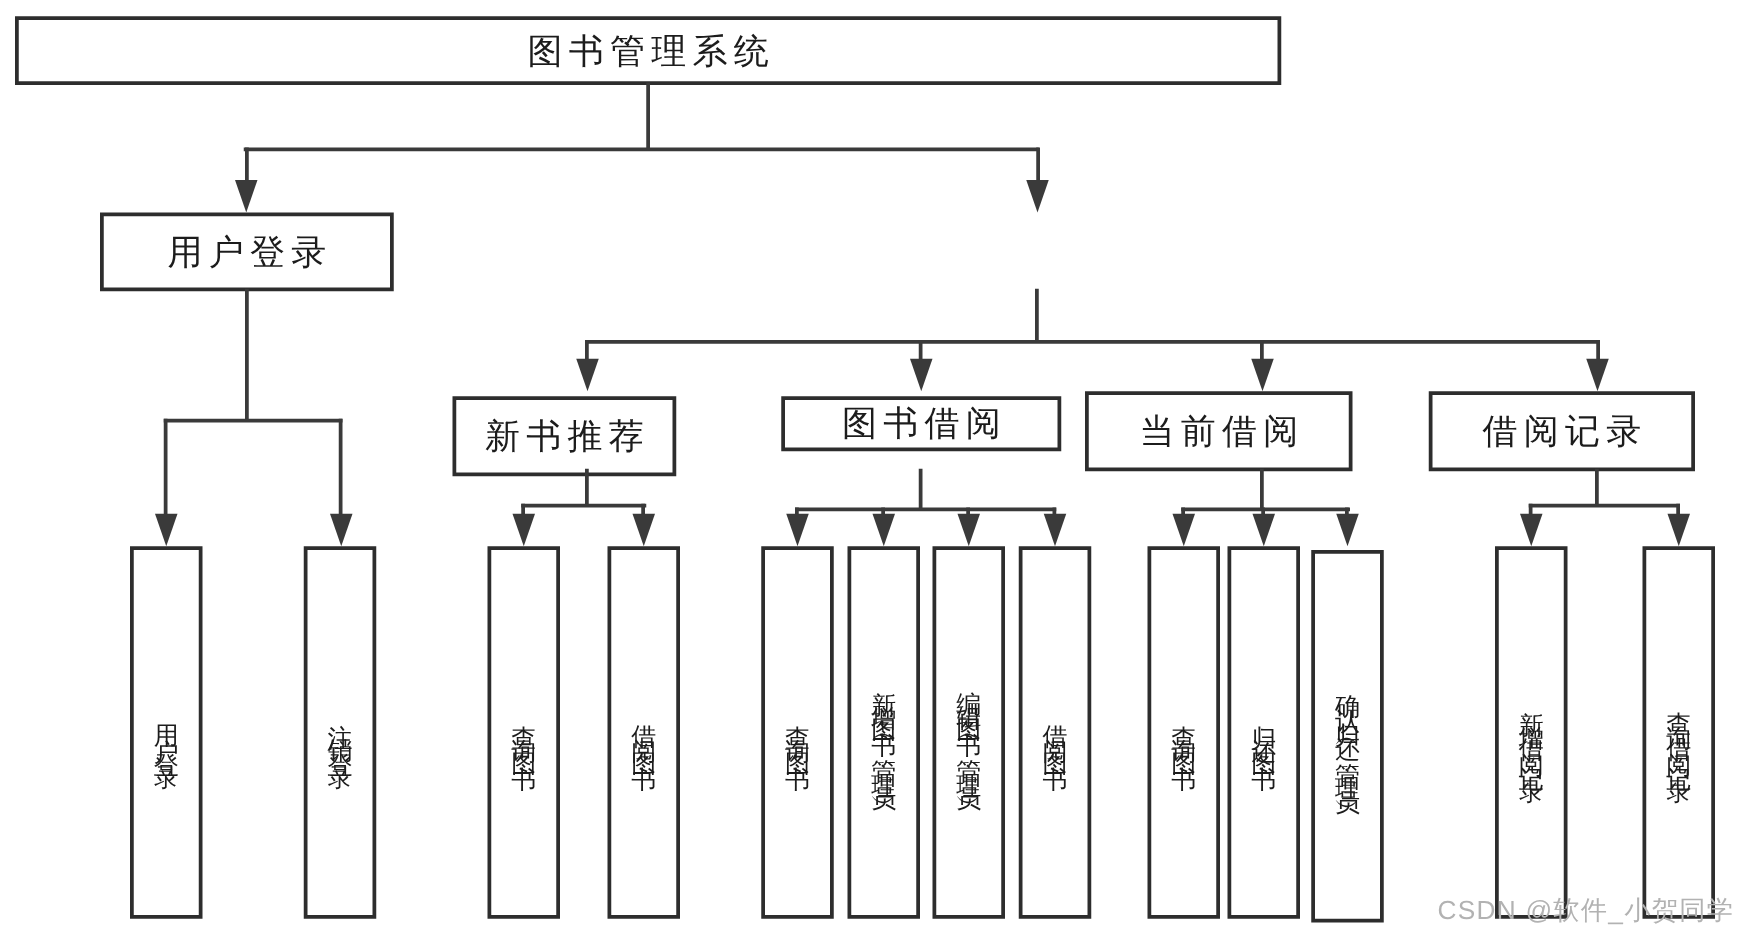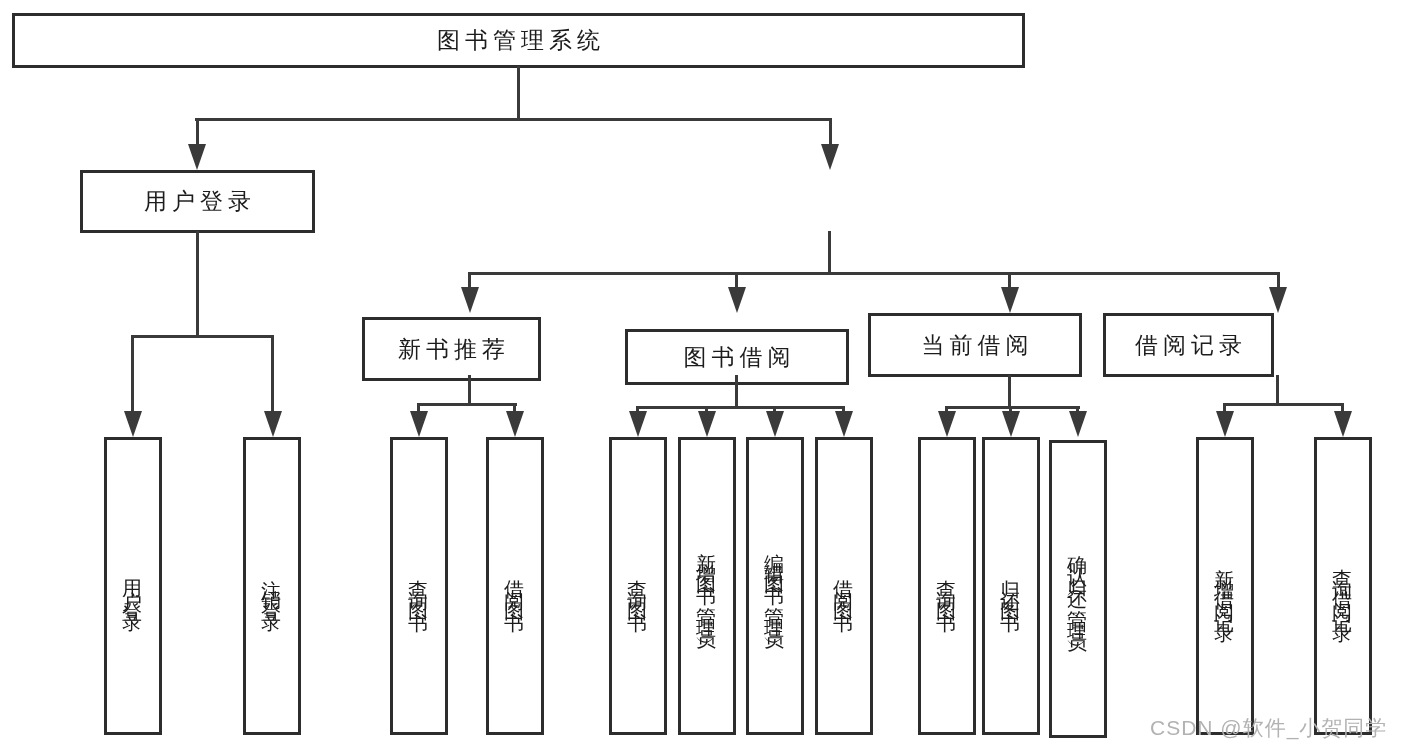--- a/index.html
+++ b/index.html
@@ -21,21 +21,21 @@
   }
   .box {
     position: absolute;
     box-sizing: border-box;
     background: var(--box-fill);
     border: 3px solid var(--box-border);
     display: flex;
     align-items: center;
     justify-content: center;
     color: var(--text);
-    font-size: 23px;
+    font-size: 28px;
     letter-spacing: 5px;
     padding-left: 5px; 
     white-space: nowrap;
   }
   .vbox {
     position: absolute;
     box-sizing: border-box;
     background: var(--box-fill);
     border: 3px solid var(--box-border);
     display: flex;
@@ -102,27 +102,27 @@
   <div class="vline" style="left:735px; top:272px; height:18px;"></div>
   <div class="arrow" style="left:728px; top:287px;"></div>
   <div class="vline" style="left:1008px; top:272px; height:18px;"></div>
   <div class="arrow" style="left:1001px; top:287px;"></div>
   <div class="vline" style="left:1277px; top:272px; height:18px;"></div>
   <div class="arrow" style="left:1269px; top:287px;"></div>
 
   <div class="box" style="left:362px; top:317px; width:179px; height:64px;">
     <span>新书推荐</span>
   </div>
-  <div class="box" style="left:625px; top:329px; width:224px; height:56px;">
+  <div class="box" style="left:625px; top:317px; width:224px; height:44px;">
     <span>图书借阅</span>
   </div>
   <div class="box" style="left:868px; top:313px; width:214px; height:64px;">
     <span>当前借阅</span>
   </div>
-  <div class="box" style="left:1103px; top:313px; width:171px; height:64px;">
+  <div class="box" style="left:1143px; top:313px; width:213px; height:64px;">
     <span>借阅记录</span>
   </div>
 
   <div class="vline" style="left:468px; top:375px; height:30px;"></div>
   <div class="hline" style="left:417px; top:403px; width:100px;"></div>
   <div class="vline" style="left:417px; top:403px; height:10px;"></div>
   <div class="arrow" style="left:410px; top:411px;"></div>
   <div class="vline" style="left:513px; top:403px; height:10px;"></div>
   <div class="arrow" style="left:506px; top:411px;"></div>
 

